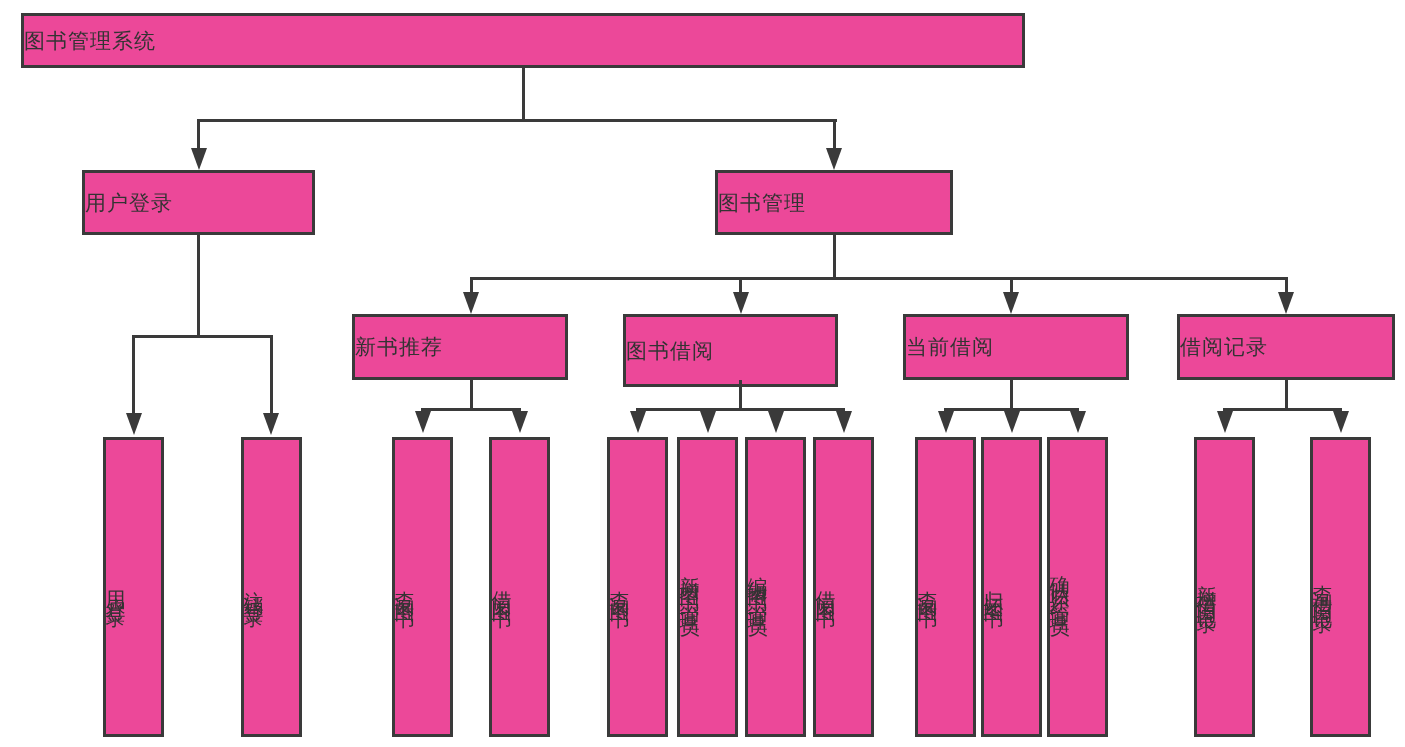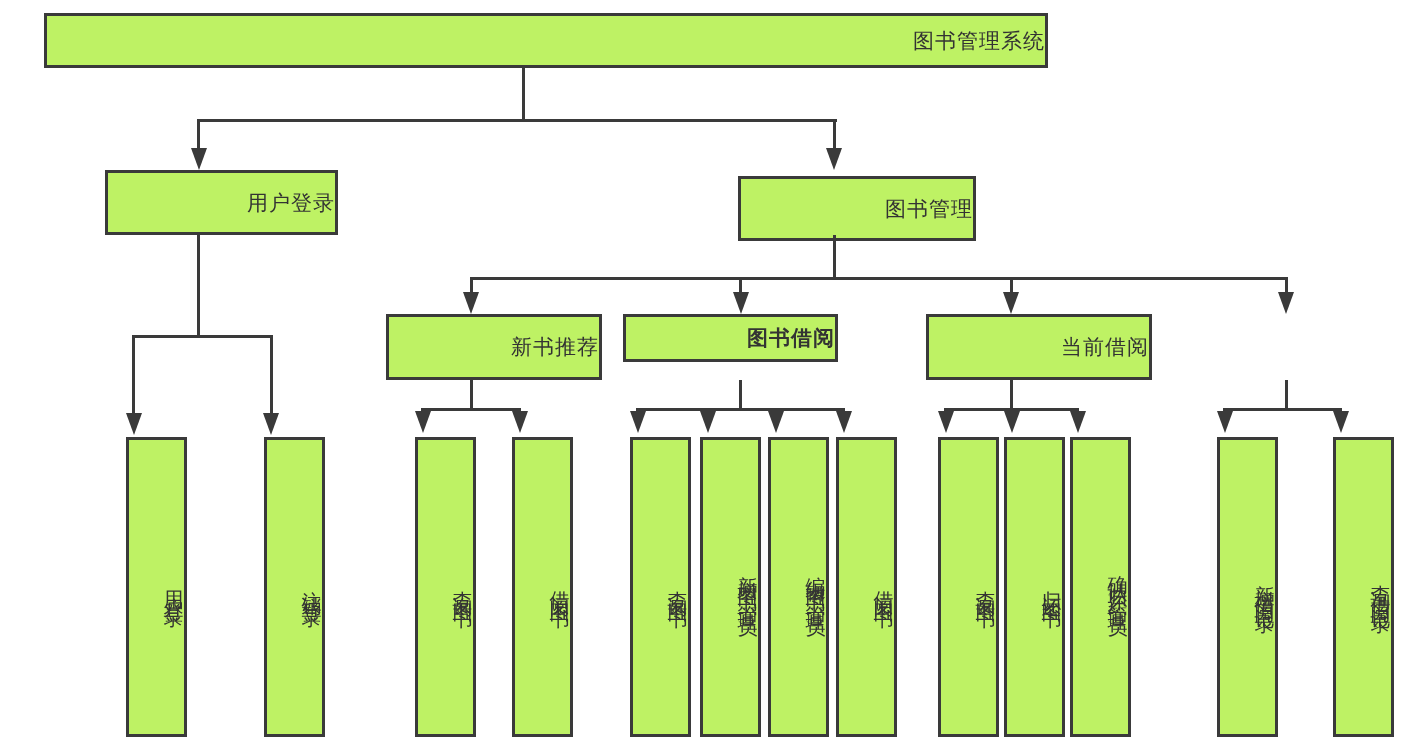--- a/index.html
+++ b/index.html
@@ -10,26 +10,25 @@
   html,body{margin:0;padding:0;background:#ffffff;}
   .stage{
     position:relative;
     width:1405px;height:747px;
     background:#ffffff;
     overflow:hidden;
     font-family:"Liberation Sans","DejaVu Sans",sans-serif;
   }
   .box{
     position:absolute;
-    background:#bef264;
+    background:#ec4899;
     border:3px solid var(--line);
     box-sizing:border-box;
-    display:flex;align-items:center;justify-content:flex-end;
+    display:flex;align-items:center;justify-content:flex-start;
     color:var(--text);
-    margin-left:23px;
   }
   .hlabel{
     font-size:21px;
     letter-spacing:1px;
     white-space:nowrap;
     color:var(--text);
   }
   .vlabel{
     writing-mode:vertical-rl;
     text-orientation:mixed;
@@ -69,21 +68,21 @@
   <div class="vline" style="left:521.5px;top:68px;height:51px;"></div>
   <div class="hline" style="left:197px;top:119px;width:640px;"></div>
   <div class="vline" style="left:197px;top:119px;height:32px;"></div>
   <div class="arrow" style="left:190.5px;top:148px;"></div>
   <div class="vline" style="left:832.5px;top:119px;height:32px;"></div>
   <div class="arrow" style="left:826px;top:148px;"></div>
 
   <div class="box" style="left:82px;top:170px;width:233px;height:65px;">
     <span class="hlabel">用户登录</span>
   </div>
-  <div class="box" style="left:715px;top:176px;width:238px;height:65px;">
+  <div class="box" style="left:715px;top:170px;width:238px;height:65px;">
     <span class="hlabel">图书管理</span>
   </div>
 
   <div class="vline" style="left:197px;top:235px;height:103px;"></div>
   <div class="hline" style="left:132px;top:335px;width:140px;"></div>
   <div class="vline" style="left:132px;top:335px;height:78px;"></div>
   <div class="arrow" style="left:125.5px;top:413px;"></div>
   <div class="vline" style="left:269.5px;top:335px;height:78px;"></div>
   <div class="arrow" style="left:263px;top:413px;"></div>
 
@@ -91,28 +90,31 @@
   <div class="hline" style="left:469.5px;top:277px;width:818px;"></div>
   <div class="vline" style="left:469.5px;top:277px;height:18px;"></div>
   <div class="arrow" style="left:463px;top:292px;"></div>
   <div class="vline" style="left:739px;top:277px;height:18px;"></div>
   <div class="arrow" style="left:732.5px;top:292px;"></div>
   <div class="vline" style="left:1009.5px;top:277px;height:18px;"></div>
   <div class="arrow" style="left:1003px;top:292px;"></div>
   <div class="vline" style="left:1284.5px;top:277px;height:18px;"></div>
   <div class="arrow" style="left:1278px;top:292px;"></div>
 
-  <div class="box" style="left:363px;top:314px;width:216px;height:66px;">
+  <div class="box" style="left:352px;top:314px;width:216px;height:66px;">
     <span class="hlabel">新书推荐</span>
   </div>
-  <div class="box" style="left:600px;top:314px;width:215px;height:48px;font-weight:bold;">
+  <div class="box" style="left:623px;top:314px;width:215px;height:73px;">
     <span class="hlabel">图书借阅</span>
   </div>
   <div class="box" style="left:903px;top:314px;width:226px;height:66px;">
     <span class="hlabel">当前借阅</span>
+  </div>
+  <div class="box" style="left:1177px;top:314px;width:218px;height:66px;">
+    <span class="hlabel">借阅记录</span>
   </div>
 
   <div class="vline" style="left:469.5px;top:380px;height:31px;"></div>
   <div class="hline" style="left:421px;top:408px;width:100px;"></div>
   <div class="arrow" style="left:414.5px;top:411px;"></div>
   <div class="arrow" style="left:511.5px;top:411px;"></div>
 
   <div class="vline" style="left:739px;top:380px;height:31px;"></div>
   <div class="hline" style="left:636px;top:408px;width:209px;"></div>
   <div class="arrow" style="left:629.5px;top:411px;"></div>

